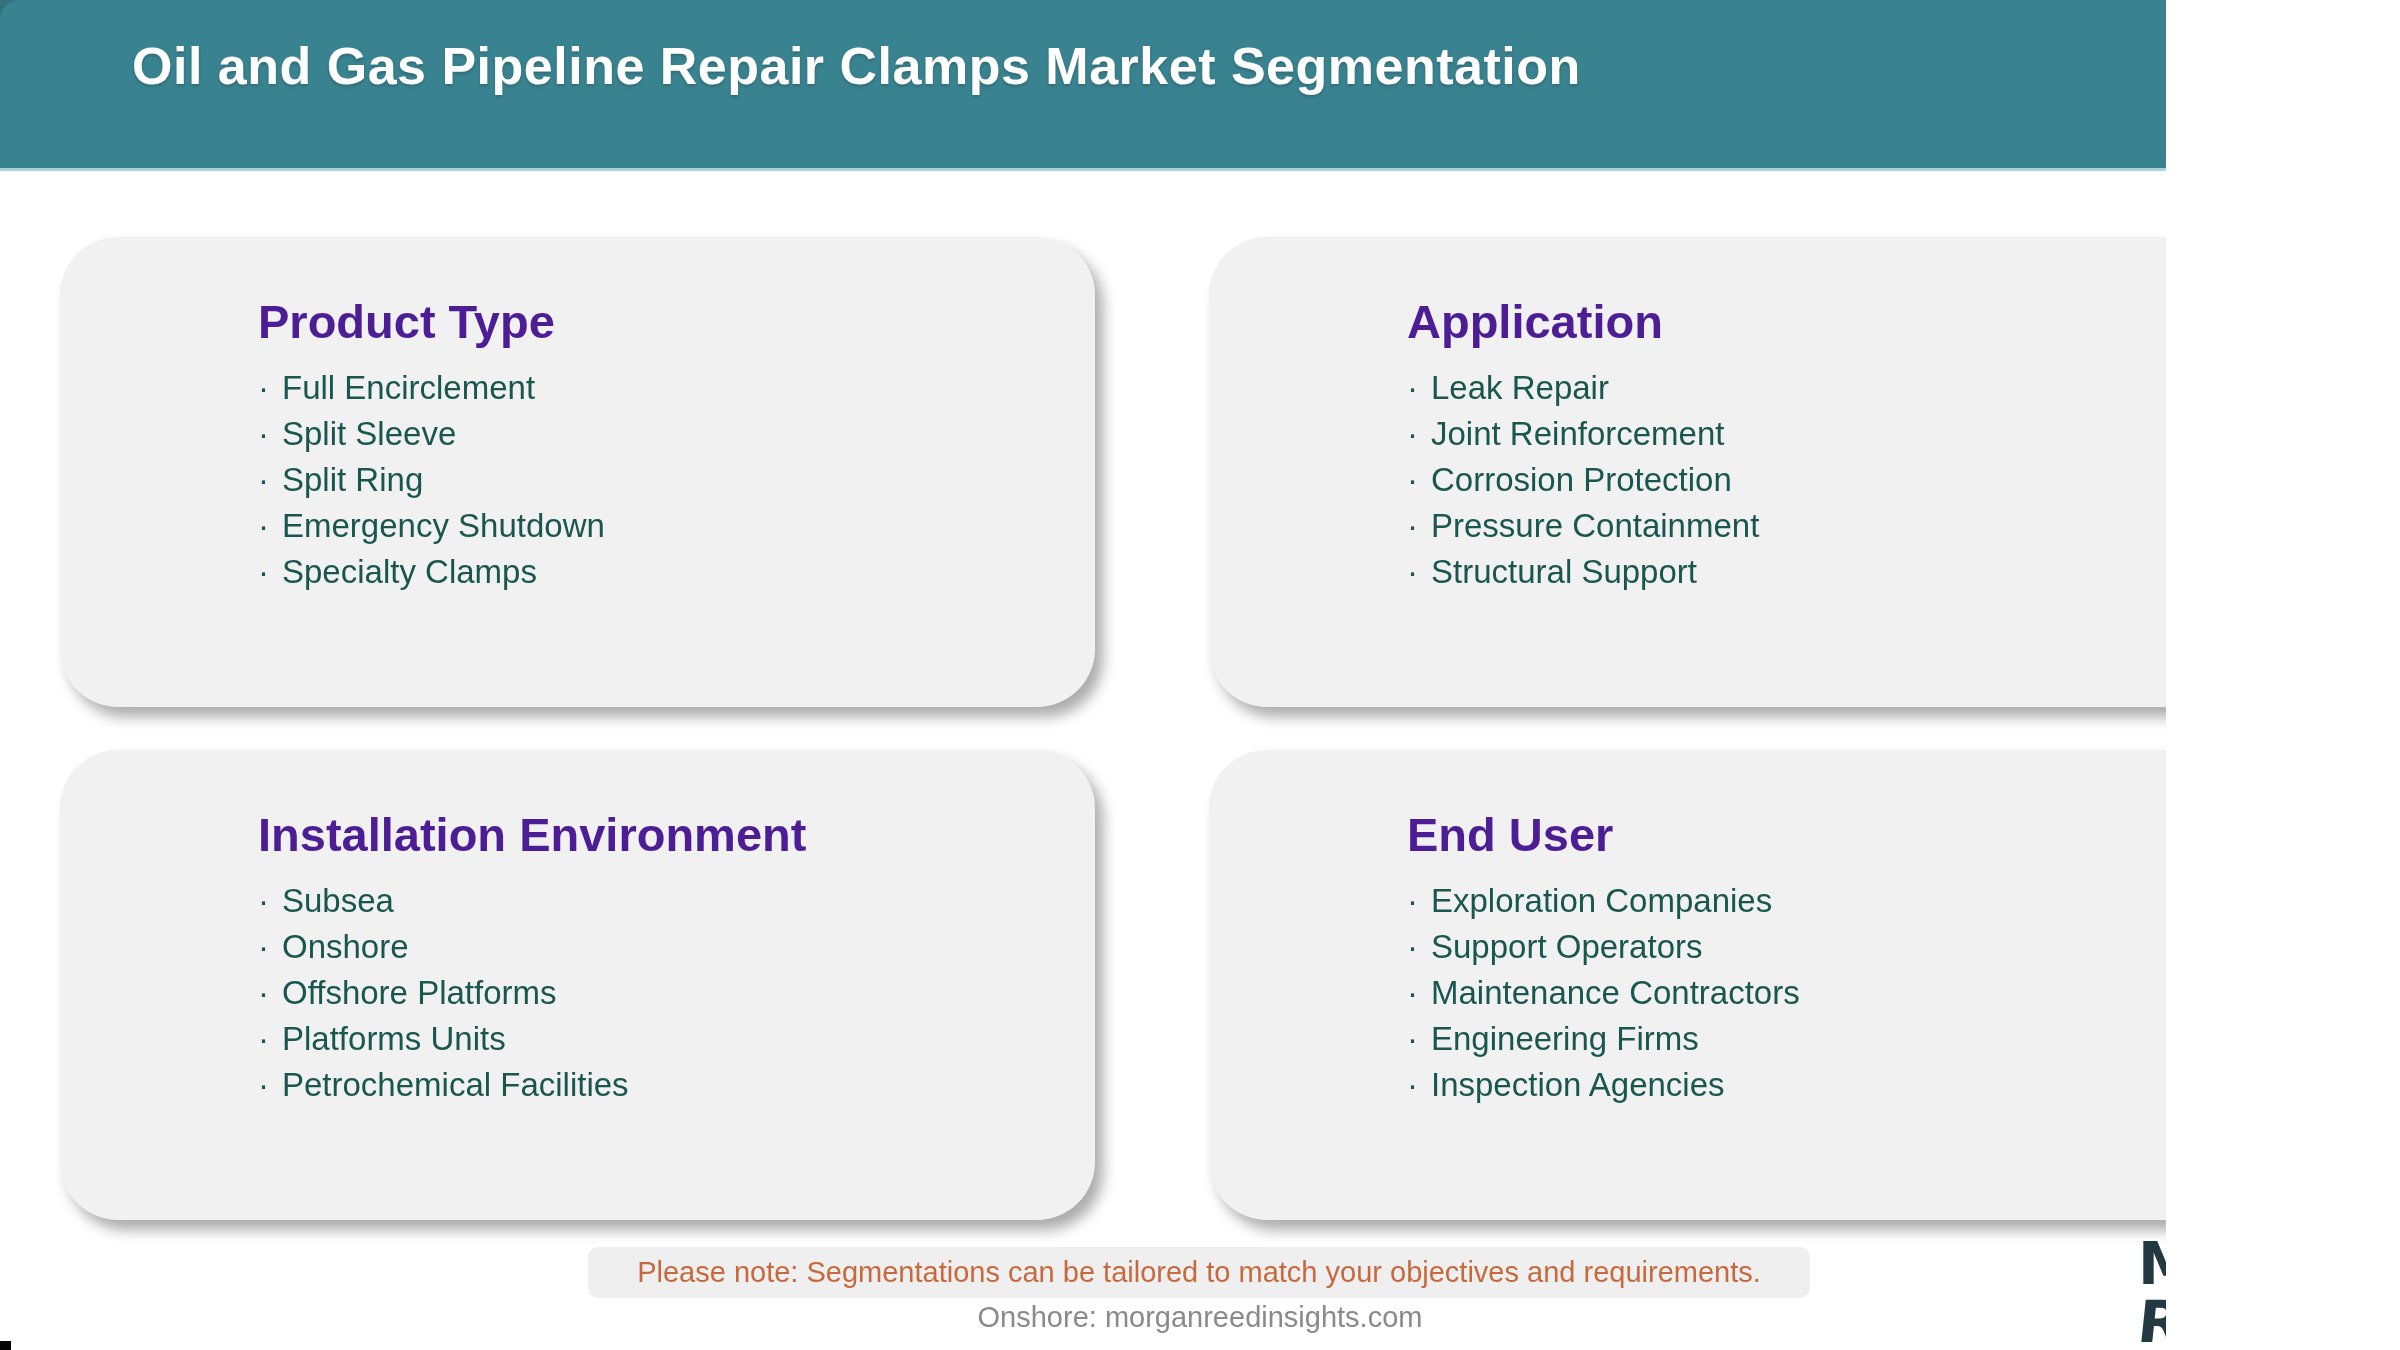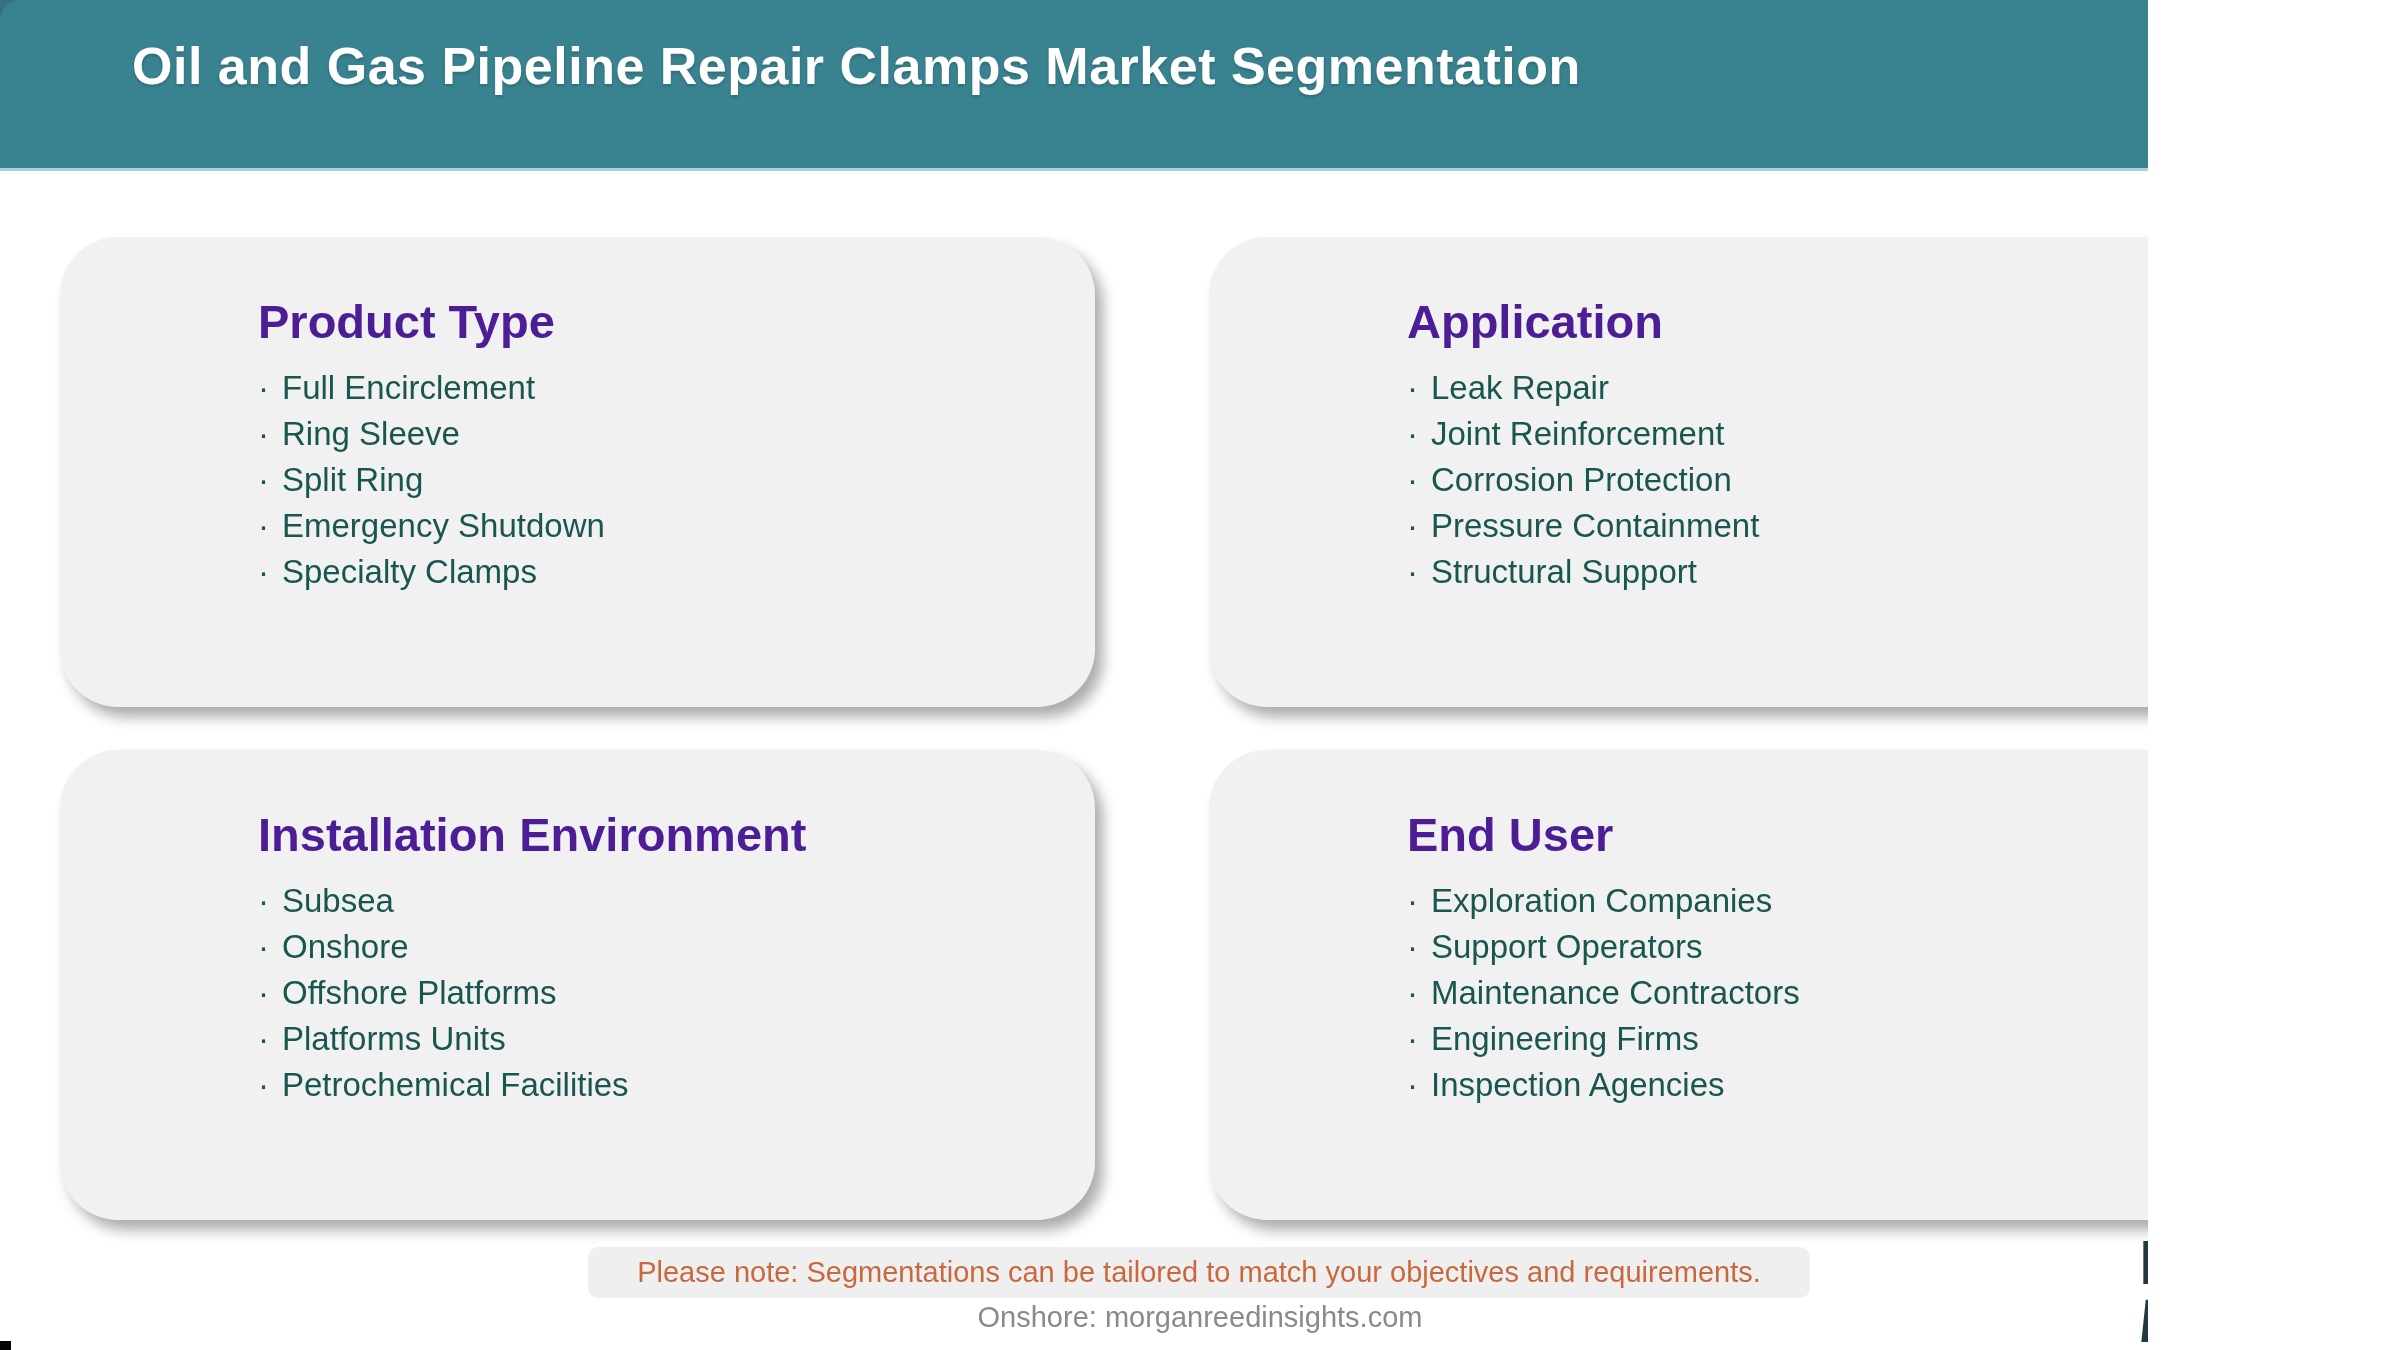--- a/index.html
+++ b/index.html
@@ -7,20 +7,21 @@
     padding: 0;
     background: #ffffff;
     font-family: "Liberation Sans", "DejaVu Sans", sans-serif;
   }
   .page {
     position: relative;
     width: 2148px;
     height: 1350px;
     background: #ffffff;
     overflow: hidden;
+    padding-left: 18px;
   }
 
   
   .corner-patch { position: absolute; z-index: 0; }
   .corner-tl { left: 0; top: 0; width: 44px; height: 44px; background: #33717D; }
   .corner-tr { right: 0; top: 0; width: 44px; height: 44px; background: #5C666A; }
   .header {
     position: absolute;
     left: 0; top: 0;
     width: 2400px;
@@ -173,21 +174,21 @@
 
     <section class="card">
       <h2 class="card-title">Product Type</h2>
       <ul class="card-list">
         <li>
             <span class="dot">·</span>
             <span>Full Encirclement</span>
           </li>
         <li>
             <span class="dot">·</span>
-            <span>Ring Sleeve</span>
+            <span>Split Sleeve</span>
           </li>
         <li>
             <span class="dot">·</span>
             <span>Split Ring</span>
           </li>
         <li>
             <span class="dot">·</span>
             <span>Emergency Shutdown</span>
           </li>
         <li>

